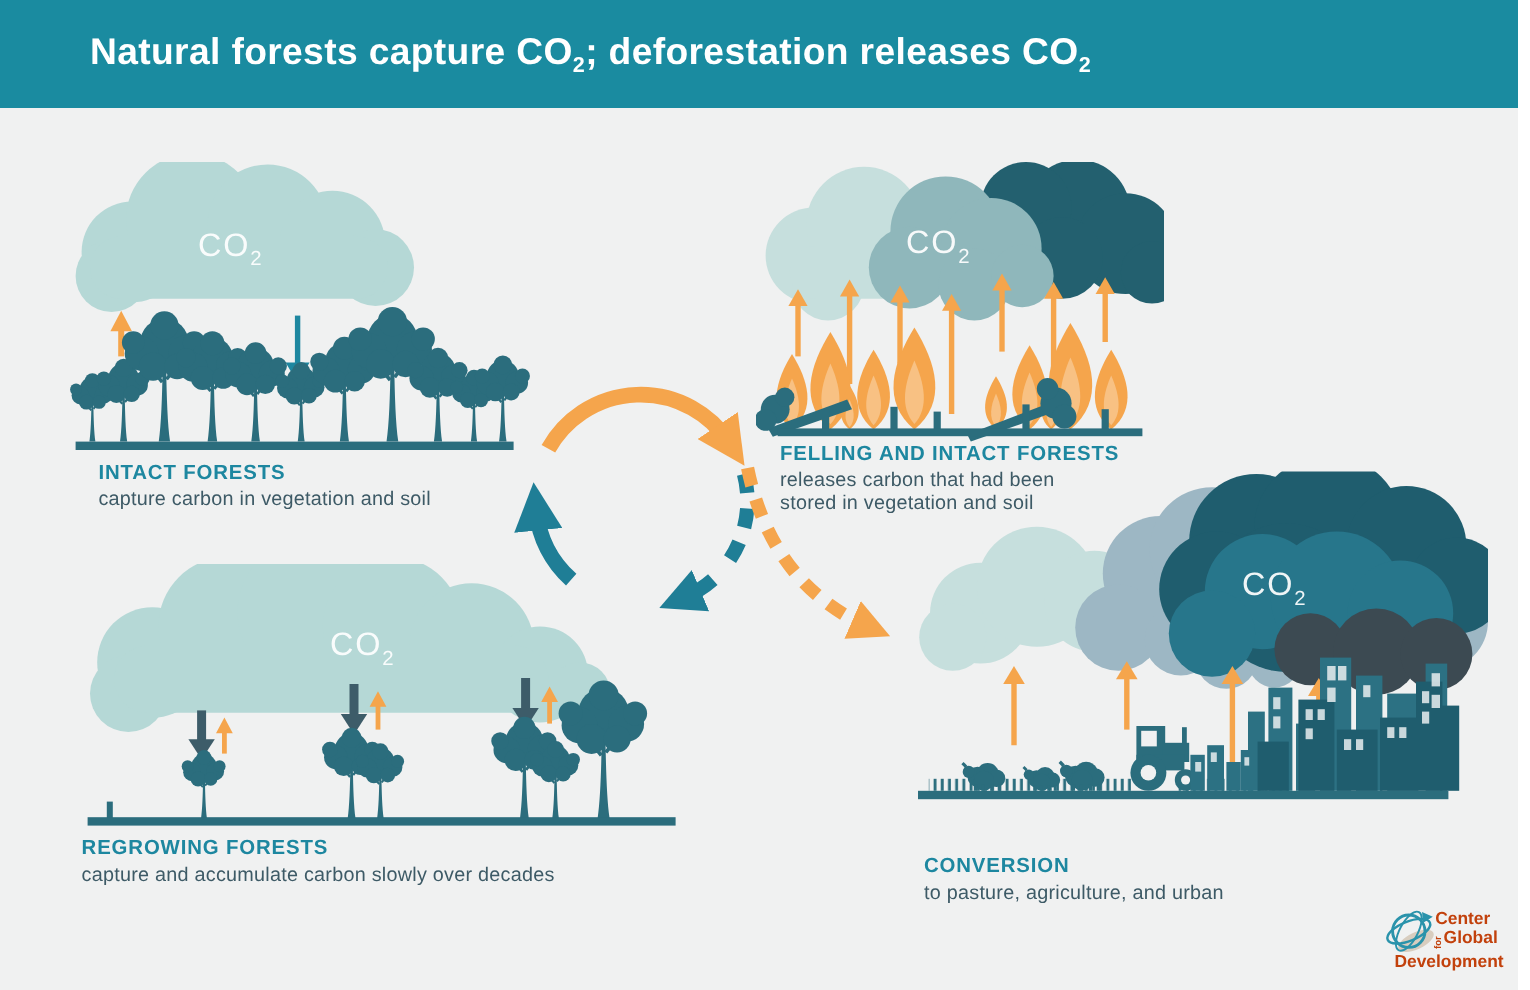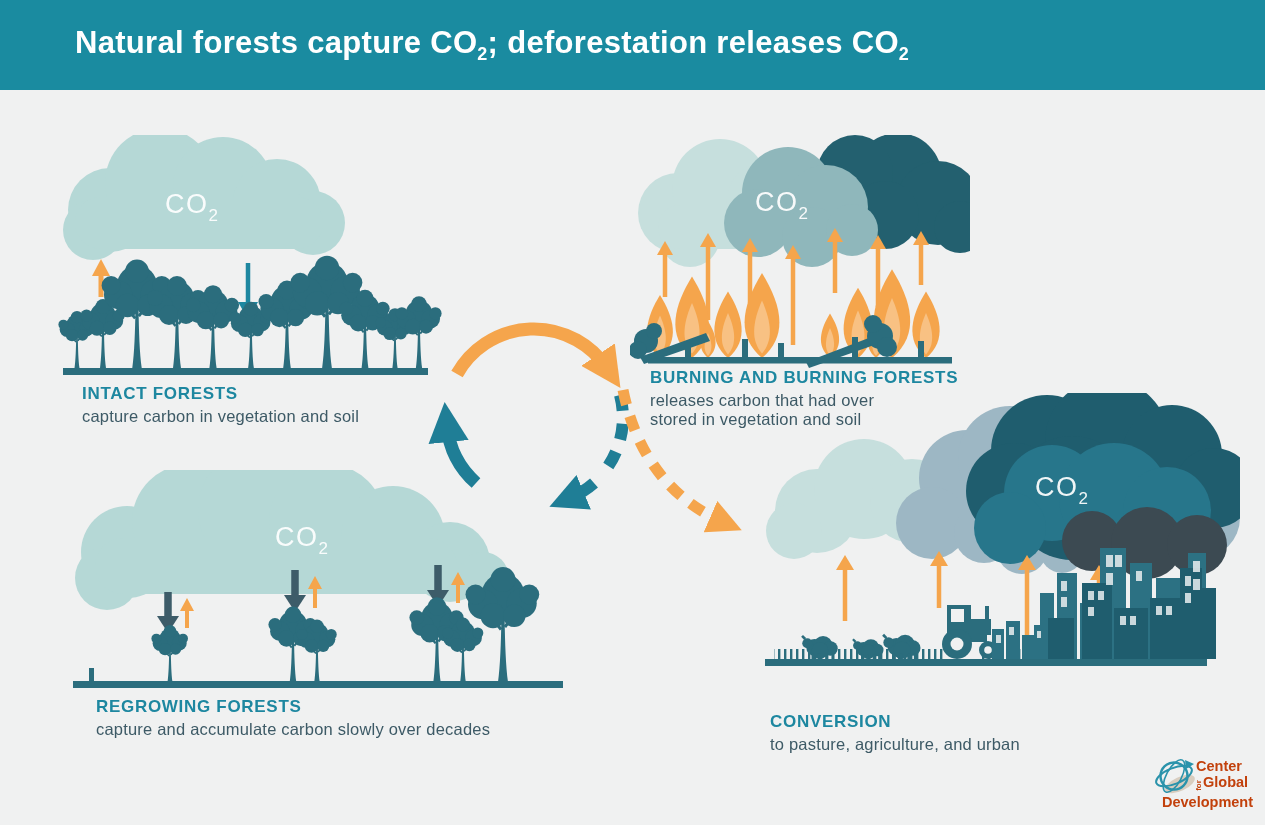--- a/index.html
+++ b/index.html
@@ -393,28 +393,28 @@
   </svg>
 
   <div class="caption" style="left:82px; top:384px">
     <div class="cap-head">INTACT FORESTS</div>
     <div class="cap-body">
       <div>capture carbon in vegetation and soil</div>
     </div>
   </div>
 
   <div class="caption" style="left:650px; top:368px">
-    <div class="cap-head">BURNING AND BURNING FORESTS</div>
+    <div class="cap-head">FELLING AND INTACT FORESTS</div>
     <div class="cap-body">
-      <div>releases carbon that had over</div>
+      <div>releases carbon that had been</div>
       <div>stored in vegetation and soil</div>
     </div>
   </div>
 
-  <div class="caption" style="left:96px; top:697px">
+  <div class="caption" style="left:68px; top:697px">
     <div class="cap-head">REGROWING FORESTS</div>
     <div class="cap-body">
       <div>capture and accumulate carbon slowly over decades</div>
     </div>
   </div>
 
   <div class="caption" style="left:770px; top:712px">
     <div class="cap-head">CONVERSION</div>
     <div class="cap-body">
       <div>to pasture, agriculture, and urban</div>

